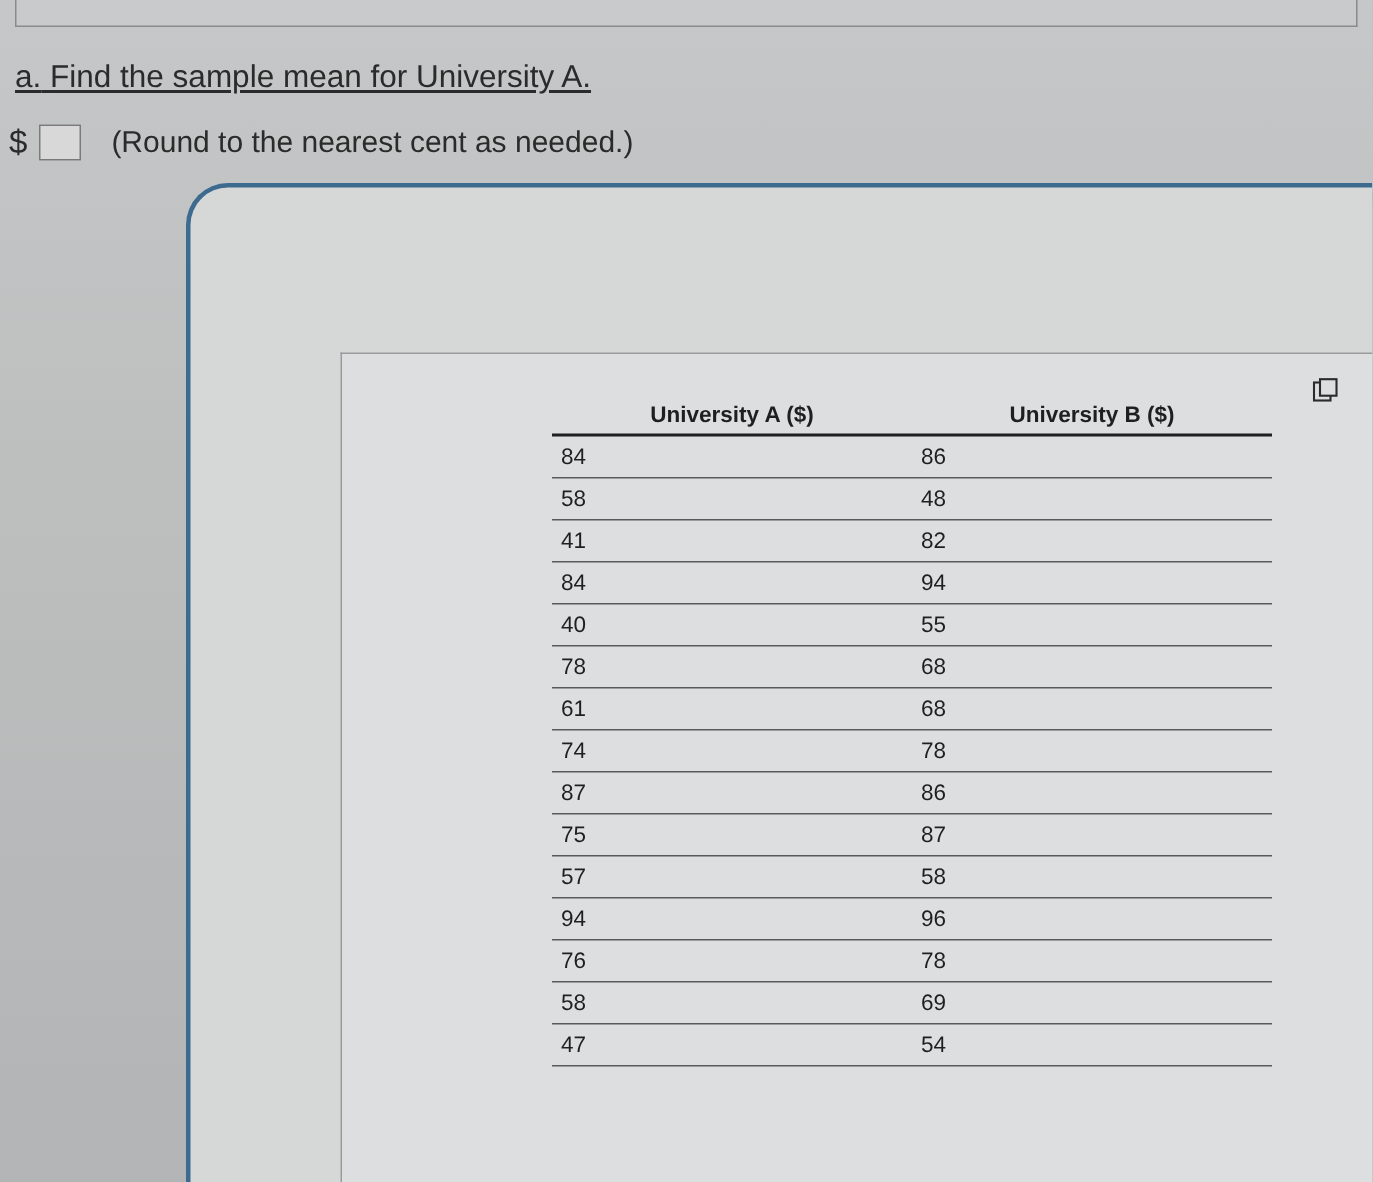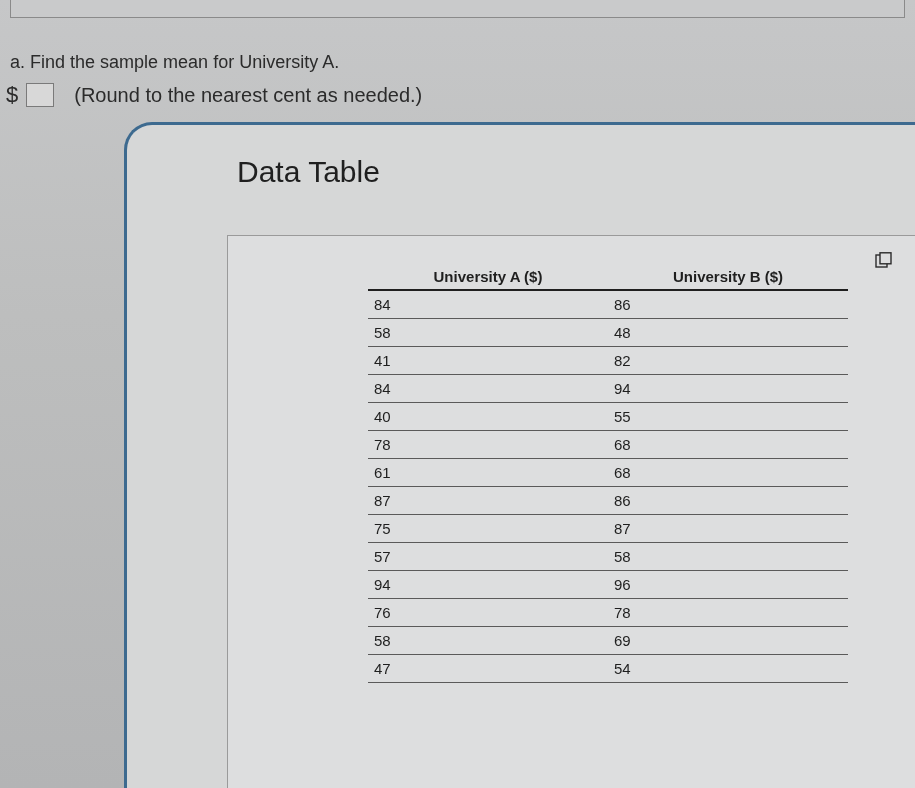--- a/index.html
+++ b/index.html
@@ -18,23 +18,24 @@
   .top-cut {
     position: absolute;
     top: 0; left: 10px; right: 10px; height: 18px;
     border-left: 1px solid #8a8a8a;
     border-right: 1px solid #8a8a8a;
     border-bottom: 1px solid #8a8a8a;
     background: #c9cacb;
   }
   .question {
     position: absolute;
-    top: 52px; left: 10px;
-    font-size: 18px;
+    top: 40px; left: 10px;
+    font-size: 21px;
     color: #2b2b2b;
+    text-decoration: underline;
   }
   .answer-line {
     position: absolute;
     top: 82px; left: 6px;
     display: flex;
     align-items: center;
     gap: 8px;
     font-size: 20px;
     color: #2b2b2b;
   }
@@ -121,21 +122,20 @@
   </div>
 
   <div class="answer-line">
     <span class="dollar">$</span>
     <input class="answer-input" type="text" value="" style="">
     <span class="hint">(Round to the nearest cent as needed.)</span>
   </div>
 
   <div class="panel-shadow"></div>
   <div class="panel">
-    <h2 class="panel-title">Data Table</h2>
 
     <div class="inner-box">
 
       <span class="copy-icon">
         <svg viewBox="0 0 18 16" width="18" height="16">
           <rect x="1" y="3" width="11" height="12" fill="none" stroke="#2b2b2b" stroke-width="1.4"></rect>
           <rect x="5" y="0.8" width="11" height="11" fill="#dddedf" stroke="#2b2b2b" stroke-width="1.4"></rect>
         </svg>
       </span>
 
@@ -169,20 +169,24 @@
             </tr>
             <tr>
               <td class="col-a">78</td>
               <td class="col-b">68</td>
             </tr>
             <tr>
               <td class="col-a">61</td>
               <td class="col-b">68</td>
             </tr>
             <tr>
+              <td class="col-a">74</td>
+              <td class="col-b">78</td>
+            </tr>
+            <tr>
               <td class="col-a">87</td>
               <td class="col-b">86</td>
             </tr>
             <tr>
               <td class="col-a">75</td>
               <td class="col-b">87</td>
             </tr>
             <tr>
               <td class="col-a">57</td>
               <td class="col-b">58</td>

